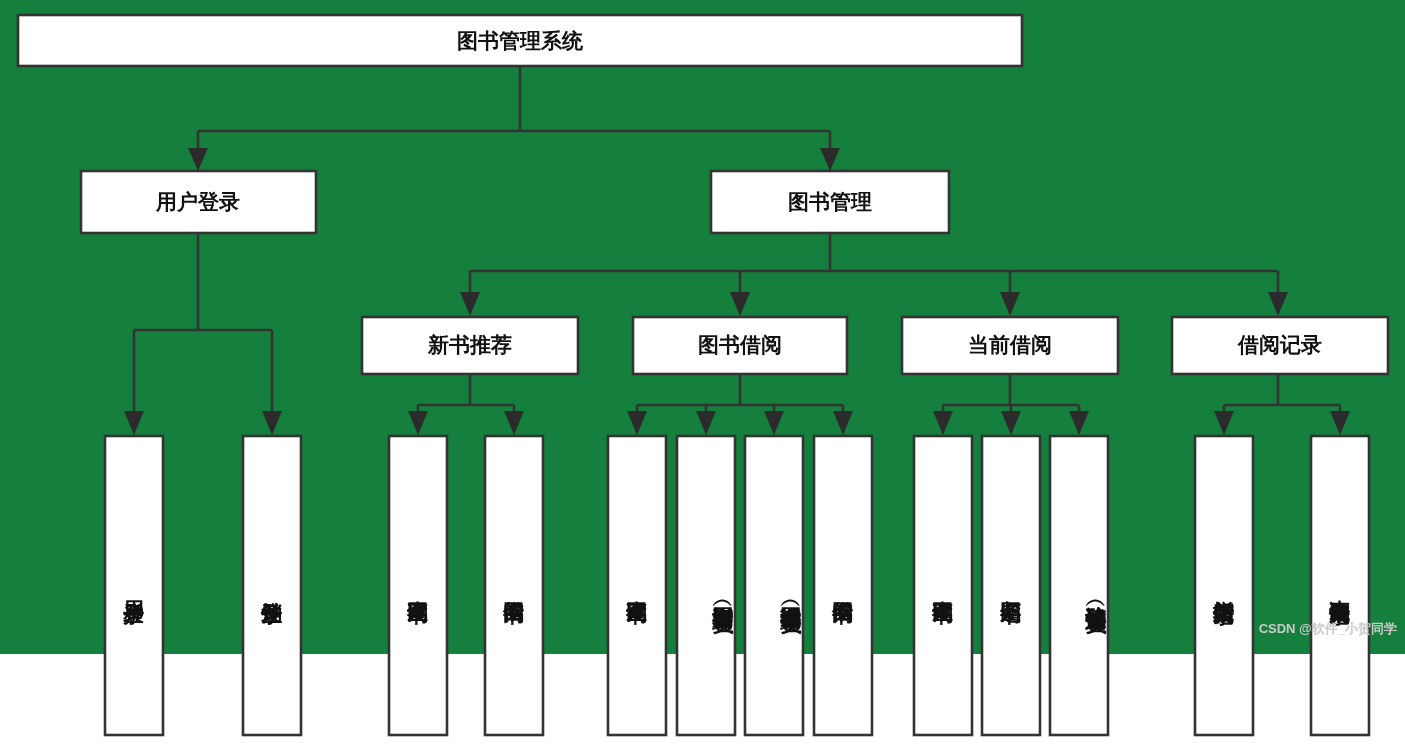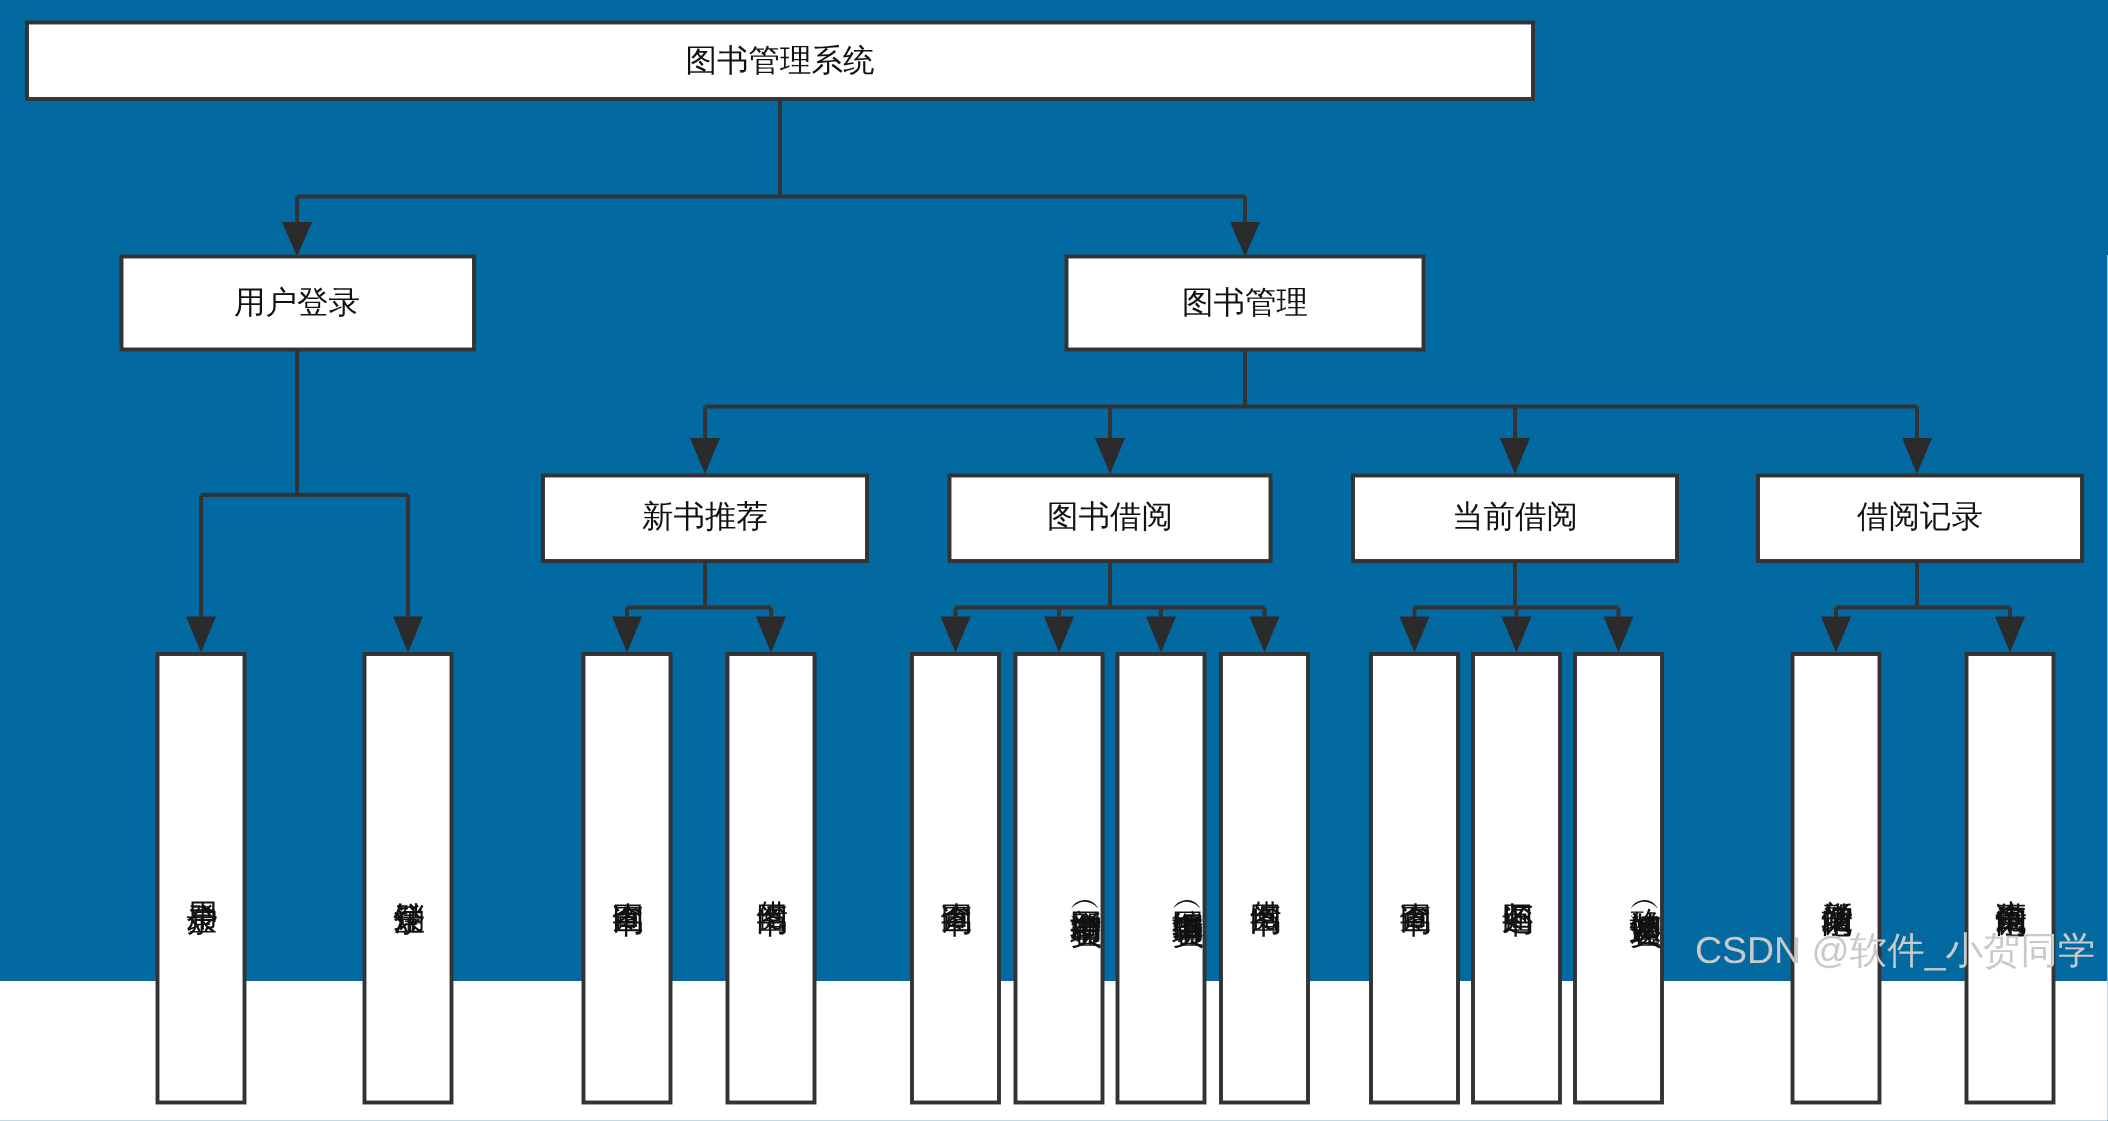--- a/index.html
+++ b/index.html
@@ -10,21 +10,22 @@
   body {
     width: 1405px;
     height: 747px;
     font-family: "Liberation Sans", "DejaVu Sans", sans-serif;
     overflow: hidden;
   }
   #diagram-root {
     position: relative;
     width: 1405px;
     height: 654px;
-    background: #0369a1;
+    background: #15803d;
+    font-weight: bold;
   }
   svg#flow-svg {
     position: absolute;
     top: 0;
     left: 0;
     width: 1405px;
     height: 747px;
   }
   .node-box {
     fill: #ffffff;
@@ -58,23 +59,23 @@
     color: #111111;
     letter-spacing: 1px;
     text-align: center;
     white-space: nowrap;
     pointer-events: none;
     user-select: none;
   }
   .watermark {
     position: absolute;
     right: 8px;
-    bottom: 4px;
-    font-family: "Liberation Sans", "DejaVu Sans", sans-serif;
-    font-size: 25px;
+    bottom: 16px;
+    font-family: "Liberation Sans", "DejaVu Sans", sans-serif;
+    font-size: 13px;
     color: #c9c9c9;
     white-space: nowrap;
     user-select: none;
   }
 </style>
 </head>
 <body>
 
 <div id="diagram-root">
 

